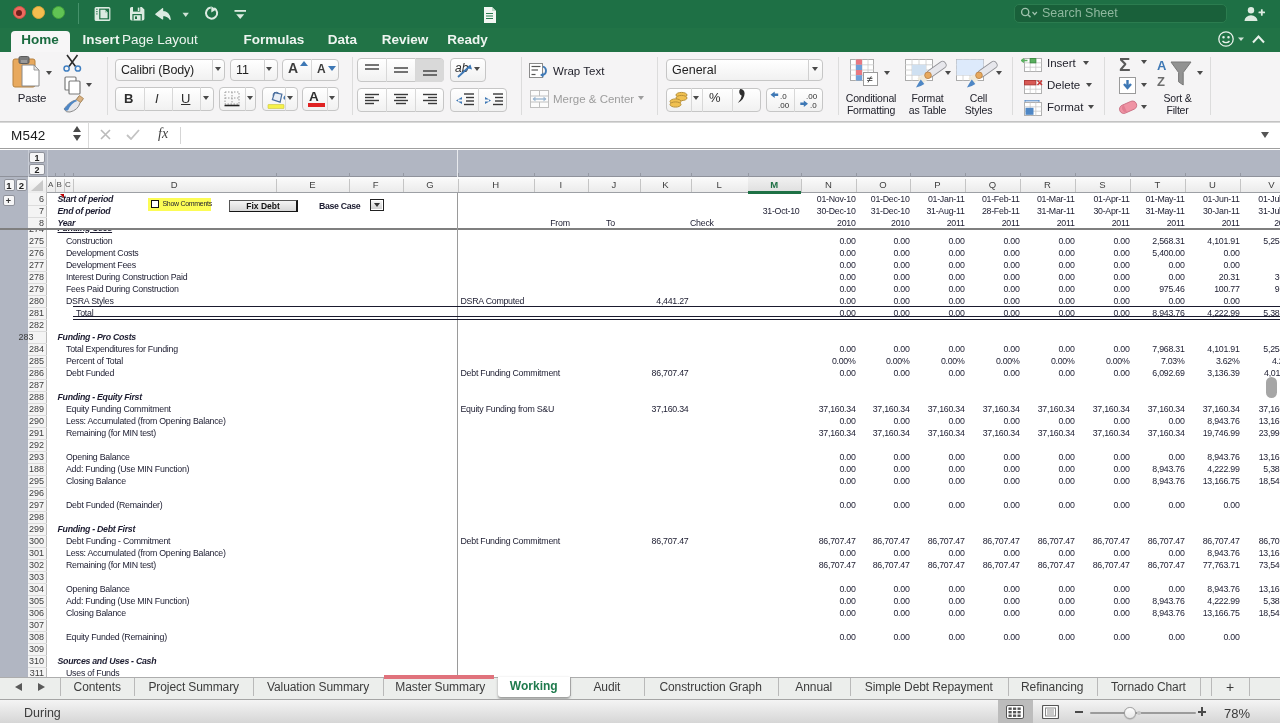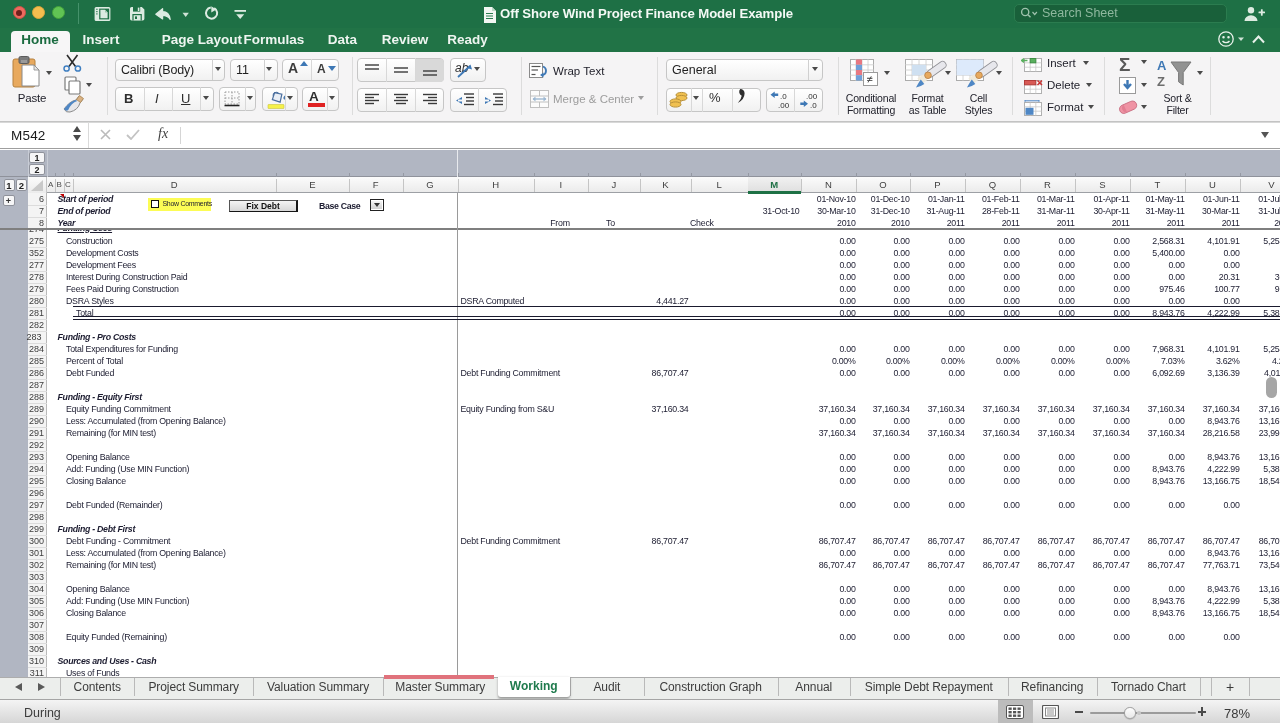--- a/index.html
+++ b/index.html
@@ -62,41 +62,40 @@
 </svg>
 <svg class="abs" style="left:483px;top:6.5px" width="13" height="16" viewBox="0 0 13 16">
       <path d="M1 0 h8 l4 4 v12 h-12 z" fill="#f2f7f3"></path>
       <path d="M9 0 l4 4 h-4 z" fill="#bcd9c6"></path>
       <g stroke="#2a7c50" stroke-width="1">
         <line x1="3" y1="6.5" x2="10" y2="6.5"></line>
         <line x1="3" y1="9" x2="10" y2="9"></line>
         <line x1="3" y1="11.5" x2="10" y2="11.5"></line>
       </g>
     </svg>
-<div class="abs" style="left:500px;top:6px;width:298px;font-size:13.2px;font-weight:bold;color:#f4f9f5;letter-spacing:-0.1px;white-space:nowrap">Off Shore Wind Project Finance Model Example</div>
 <div class="abs" style="left:1014px;top:3.5px;width:213px;height:19px;background:#19603a;border:1px solid #2b7c4f;border-radius:5px;"></div>
 <svg class="abs" style="left:1020px;top:7px" width="20" height="12" viewBox="0 0 20 12" fill="none" stroke="#9fc2ad" stroke-width="1.4">
       <circle cx="5.2" cy="5" r="3.6"></circle>
       <line x1="8" y1="7.8" x2="10.5" y2="10.3"></line>
       <path d="M12.5 5 l2.2 2.5 l2.2 -2.5" stroke-width="1.2"></path>
     </svg>
 <div class="abs" style="left:1042px;top:6px;font-size:12.5px;color:#8fb89f;">Search Sheet</div>
 <svg class="abs" style="left:1243px;top:6px" width="22" height="16" viewBox="0 0 22 16">
       <g fill="#ddebe1">
         <circle cx="8" cy="4.2" r="3.2"></circle>
         <path d="M1.5 15 a6.5 5.8 0 0 1 13 0 z"></path>
         <rect x="15.5" y="5.5" width="6.5" height="1.8" rx="0.4"></rect>
         <rect x="17.9" y="3.2" width="1.8" height="6.5" rx="0.4"></rect>
       </g>
     </svg>
 <div class="abs" style="left:0;top:28px;width:1280px;height:24px;background:#217346"></div>
 <div class="abs" style="left:10.5px;top:30.5px;width:59px;height:21.5px;background:#f7f6f7;border-radius:4px 4px 0 0"></div>
 <div class="abs" style="left:10.5px;top:32px;width:59px;height:20px;text-align:center;font-size:13.5px;font-weight:bold;color:#1a6b40">Home</div>
 <div class="abs" style="left:41px;top:32px;width:120px;text-align:center;font-size:13.5px;font-weight:bold;color:#eef5f0">Insert</div>
-<div class="abs" style="left:122px;top:32px;width:120px;text-align:right;font-size:13.5px;font-weight:bold;color:#eef5f0">Page Layout</div>
+<div class="abs" style="left:122px;top:32px;width:120px;text-align:left;font-size:13.5px;font-weight:normal;color:#eef5f0">Page Layout</div>
 <div class="abs" style="left:214px;top:32px;width:120px;text-align:center;font-size:13.5px;font-weight:bold;color:#eef5f0">Formulas</div>
 <div class="abs" style="left:282.5px;top:32px;width:120px;text-align:center;font-size:13.5px;font-weight:bold;color:#eef5f0">Data</div>
 <div class="abs" style="left:345px;top:32px;width:120px;text-align:center;font-size:13.5px;font-weight:bold;color:#eef5f0">Review</div>
 <div class="abs" style="left:407.5px;top:32px;width:120px;text-align:center;font-size:13.5px;font-weight:bold;color:#eef5f0">Ready</div>
 <svg class="abs" style="left:1213px;top:29px" width="60 " height="21" viewBox="0 0 60 21">
       <g stroke="#e8f1ea" fill="none" stroke-width="1.3">
         <circle cx="13" cy="10" r="7.2"></circle>
         <circle cx="10.5" cy="8.3" r="0.6" fill="#e8f1ea"></circle>
         <circle cx="15.5" cy="8.3" r="0.6" fill="#e8f1ea"></circle>
         <path d="M9.5 12 a4.5 4.5 0 0 0 7 0"></path>
@@ -542,21 +541,21 @@
 <div class="rn" style="top:216.7px">8</div>
 <div class="abs" style="left:27.5px;top:228.4px;width:19px;height:1px;background:#dcdcdc"></div>
 <div class="abs" style="left:27.5px;top:230px;width:18px;height:4.5px;overflow:hidden">
       <div class="rn" style="top:-7px;left:0">274</div>
     </div>
 <div class="abs" style="left:27.5px;top:234.5px;width:18px;height:12px;overflow:hidden">
       <div class="rn" style="top:0;left:0">275</div>
     </div>
 <div class="abs" style="left:27.5px;top:246.5px;width:19px;height:1px;background:#dcdcdc"></div>
 <div class="abs" style="left:27.5px;top:246.5px;width:18px;height:12px;overflow:hidden">
-      <div class="rn" style="top:0;left:0">352</div>
+      <div class="rn" style="top:0;left:0">276</div>
     </div>
 <div class="abs" style="left:27.5px;top:258.5px;width:19px;height:1px;background:#dcdcdc"></div>
 <div class="abs" style="left:27.5px;top:258.5px;width:18px;height:12px;overflow:hidden">
       <div class="rn" style="top:0;left:0">277</div>
     </div>
 <div class="abs" style="left:27.5px;top:270.5px;width:19px;height:1px;background:#dcdcdc"></div>
 <div class="abs" style="left:27.5px;top:270.5px;width:18px;height:12px;overflow:hidden">
       <div class="rn" style="top:0;left:0">278</div>
     </div>
 <div class="abs" style="left:27.5px;top:282.5px;width:19px;height:1px;background:#dcdcdc"></div>
@@ -569,21 +568,21 @@
     </div>
 <div class="abs" style="left:27.5px;top:306.5px;width:19px;height:1px;background:#dcdcdc"></div>
 <div class="abs" style="left:27.5px;top:306.5px;width:18px;height:12px;overflow:hidden">
       <div class="rn" style="top:0;left:0">281</div>
     </div>
 <div class="abs" style="left:27.5px;top:318.5px;width:19px;height:1px;background:#dcdcdc"></div>
 <div class="abs" style="left:27.5px;top:318.5px;width:18px;height:12px;overflow:hidden">
       <div class="rn" style="top:0;left:0">282</div>
     </div>
 <div class="abs" style="left:27.5px;top:330.5px;width:19px;height:1px;background:#dcdcdc"></div>
-<div class="abs" style="left:25px;top:330.5px;width:18px;height:12px;overflow:hidden">
+<div class="abs" style="left:17px;top:330.5px;width:18px;height:12px;overflow:hidden">
       <div class="rn" style="top:0;left:0">283</div>
     </div>
 <div class="abs" style="left:27.5px;top:342.5px;width:19px;height:1px;background:#dcdcdc"></div>
 <div class="abs" style="left:27.5px;top:342.5px;width:18px;height:12px;overflow:hidden">
       <div class="rn" style="top:0;left:0">284</div>
     </div>
 <div class="abs" style="left:27.5px;top:354.5px;width:19px;height:1px;background:#dcdcdc"></div>
 <div class="abs" style="left:27.5px;top:354.5px;width:18px;height:12px;overflow:hidden">
       <div class="rn" style="top:0;left:0">285</div>
     </div>
@@ -614,21 +613,21 @@
 <div class="abs" style="left:27.5px;top:438.5px;width:19px;height:1px;background:#dcdcdc"></div>
 <div class="abs" style="left:27.5px;top:438.5px;width:18px;height:12px;overflow:hidden">
       <div class="rn" style="top:0;left:0">292</div>
     </div>
 <div class="abs" style="left:27.5px;top:450.5px;width:19px;height:1px;background:#dcdcdc"></div>
 <div class="abs" style="left:27.5px;top:450.5px;width:18px;height:12px;overflow:hidden">
       <div class="rn" style="top:0;left:0">293</div>
     </div>
 <div class="abs" style="left:27.5px;top:462.5px;width:19px;height:1px;background:#dcdcdc"></div>
 <div class="abs" style="left:27.5px;top:462.5px;width:18px;height:12px;overflow:hidden">
-      <div class="rn" style="top:0;left:0">294</div>
+      <div class="rn" style="top:0;left:0">188</div>
     </div>
 <div class="abs" style="left:27.5px;top:474.5px;width:19px;height:1px;background:#dcdcdc"></div>
 <div class="abs" style="left:27.5px;top:474.5px;width:18px;height:12px;overflow:hidden">
       <div class="rn" style="top:0;left:0">295</div>
     </div>
 <div class="abs" style="left:27.5px;top:486.5px;width:19px;height:1px;background:#dcdcdc"></div>
 <div class="abs" style="left:27.5px;top:486.5px;width:18px;height:12px;overflow:hidden">
       <div class="rn" style="top:0;left:0">296</div>
     </div>
 <div class="abs" style="left:27.5px;top:498.5px;width:19px;height:1px;background:#dcdcdc"></div>
@@ -702,42 +701,42 @@
 <div class="abs" style="left:229px;top:199.5px;width:69px;height:12.5px;background:linear-gradient(#f4f4f4,#d7d7d7);border:0.8px solid #555;border-right:2px solid #151515;border-bottom:1.8px solid #151515;font-size:8.5px;font-weight:bold;color:#111;text-align:center;line-height:11.5px">Fix Debt</div>
 <div class="gc" style="left:319px;top:199.5px"><b style="letter-spacing:-0.35px">Base Case</b></div>
 <div class="abs" style="left:369.5px;top:199px;width:14px;height:11.5px;background:#fff;border:1.4px solid #222;"></div>
 <div class="abs" style="left:371px;top:200.5px;width:11px;height:8.5px;background:linear-gradient(#f4f4f4,#cfcfcf);"></div>
 <div class="abs" style="left:373.5px;top:202.5px;width:0;height:0;border-left:3px solid transparent;border-right:3px solid transparent;border-top:4px solid #333"></div>
 <div class="gc" style="left:534px;top:216.7px;width:52px;text-align:center">From</div>
 <div class="gc" style="left:586px;top:216.7px;width:49px;text-align:center">To</div>
 <div class="gc" style="left:690px;top:216.7px">Check</div>
 <div class="gc num" style="left:751.5px;top:205.0px;width:48px">31-Oct-10</div>
 <div class="gc num" style="left:807.6px;top:193.3px;width:48px">01-Nov-10</div>
-<div class="gc num" style="left:807.6px;top:205.0px;width:48px">30-Mar-10</div>
+<div class="gc num" style="left:807.6px;top:205.0px;width:48px">30-Dec-10</div>
 <div class="gc num" style="left:807.6px;top:216.7px;width:48px">2010</div>
 <div class="gc num" style="left:861.6px;top:193.3px;width:48px">01-Dec-10</div>
 <div class="gc num" style="left:861.6px;top:205.0px;width:48px">31-Dec-10</div>
 <div class="gc num" style="left:861.6px;top:216.7px;width:48px">2010</div>
 <div class="gc num" style="left:916.6px;top:193.3px;width:48px">01-Jan-11</div>
 <div class="gc num" style="left:916.6px;top:205.0px;width:48px">31-Aug-11</div>
 <div class="gc num" style="left:916.6px;top:216.7px;width:48px">2011</div>
 <div class="gc num" style="left:971.6px;top:193.3px;width:48px">01-Feb-11</div>
 <div class="gc num" style="left:971.6px;top:205.0px;width:48px">28-Feb-11</div>
 <div class="gc num" style="left:971.6px;top:216.7px;width:48px">2011</div>
 <div class="gc num" style="left:1026.6px;top:193.3px;width:48px">01-Mar-11</div>
 <div class="gc num" style="left:1026.6px;top:205.0px;width:48px">31-Mar-11</div>
 <div class="gc num" style="left:1026.6px;top:216.7px;width:48px">2011</div>
 <div class="gc num" style="left:1081.6px;top:193.3px;width:48px">01-Apr-11</div>
 <div class="gc num" style="left:1081.6px;top:205.0px;width:48px">30-Apr-11</div>
 <div class="gc num" style="left:1081.6px;top:216.7px;width:48px">2011</div>
 <div class="gc num" style="left:1136.6px;top:193.3px;width:48px">01-May-11</div>
 <div class="gc num" style="left:1136.6px;top:205.0px;width:48px">31-May-11</div>
 <div class="gc num" style="left:1136.6px;top:216.7px;width:48px">2011</div>
 <div class="gc num" style="left:1191.6px;top:193.3px;width:48px">01-Jun-11</div>
-<div class="gc num" style="left:1191.6px;top:205.0px;width:48px">30-Mar-11</div>
+<div class="gc num" style="left:1191.6px;top:205.0px;width:48px">30-Jan-11</div>
 <div class="gc num" style="left:1191.6px;top:216.7px;width:48px">2011</div>
 <div class="gc num" style="left:1244.1px;top:193.3px;width:48px">01-Jul-11</div>
 <div class="gc num" style="left:1244.1px;top:205.0px;width:48px">31-Jul-11</div>
 <div class="gc num" style="left:1244.1px;top:216.7px;width:48px">2011</div>
 <div class="abs" style="left:0;top:228.4px;width:1280px;height:1.5px;background:#7f7f7f"></div>
 <div class="abs" style="left:456.5px;top:193px;width:1.5px;height:484px;background:#9a9a9a"></div>
 <div class="abs" style="left:47px;top:230px;width:300px;height:4.3px;overflow:hidden">
       <div class="gc bi" style="left:10.5px;top:-8.2px;text-decoration:underline">Funding Uses</div>
     </div>
 <div class="gc" style="left:66px;top:234.5px">Construction</div>
@@ -866,21 +865,21 @@
 <div class="gc num" style="left:1191.6px;top:414.5px;width:48px">8,943.76</div>
 <div class="gc num" style="left:1247.6px;top:414.5px;width:48px">13,166.75</div>
 <div class="gc" style="left:66px;top:426.5px">Remaining (for MIN test)</div>
 <div class="gc num" style="left:807.6px;top:426.5px;width:48px">37,160.34</div>
 <div class="gc num" style="left:861.6px;top:426.5px;width:48px">37,160.34</div>
 <div class="gc num" style="left:916.6px;top:426.5px;width:48px">37,160.34</div>
 <div class="gc num" style="left:971.6px;top:426.5px;width:48px">37,160.34</div>
 <div class="gc num" style="left:1026.6px;top:426.5px;width:48px">37,160.34</div>
 <div class="gc num" style="left:1081.6px;top:426.5px;width:48px">37,160.34</div>
 <div class="gc num" style="left:1136.6px;top:426.5px;width:48px">37,160.34</div>
-<div class="gc num" style="left:1191.6px;top:426.5px;width:48px">28,216.58</div>
+<div class="gc num" style="left:1191.6px;top:426.5px;width:48px">19,746.99</div>
 <div class="gc num" style="left:1247.6px;top:426.5px;width:48px">23,998.73</div>
 <div class="gc" style="left:66px;top:450.5px">Opening Balance</div>
 <div class="gc num" style="left:807.6px;top:450.5px;width:48px">0.00</div>
 <div class="gc num" style="left:861.6px;top:450.5px;width:48px">0.00</div>
 <div class="gc num" style="left:916.6px;top:450.5px;width:48px">0.00</div>
 <div class="gc num" style="left:971.6px;top:450.5px;width:48px">0.00</div>
 <div class="gc num" style="left:1026.6px;top:450.5px;width:48px">0.00</div>
 <div class="gc num" style="left:1081.6px;top:450.5px;width:48px">0.00</div>
 <div class="gc num" style="left:1136.6px;top:450.5px;width:48px">0.00</div>
 <div class="gc num" style="left:1191.6px;top:450.5px;width:48px">8,943.76</div>

